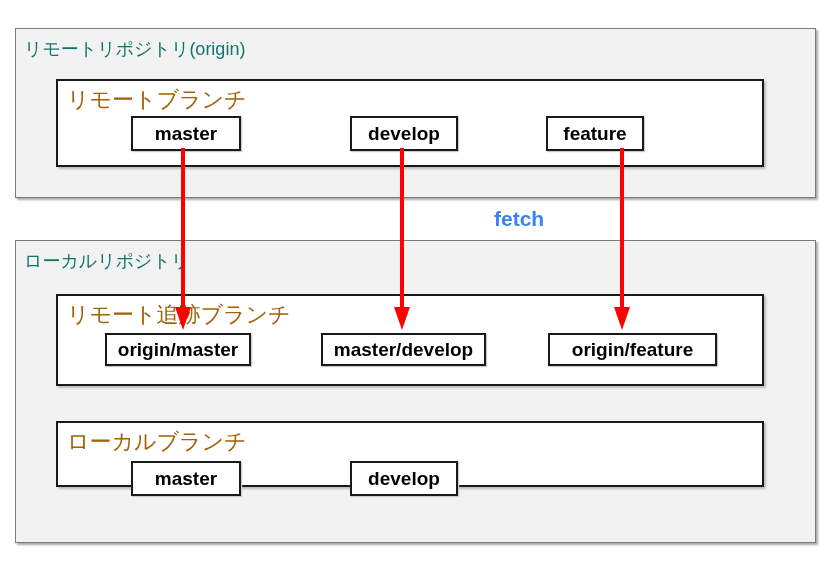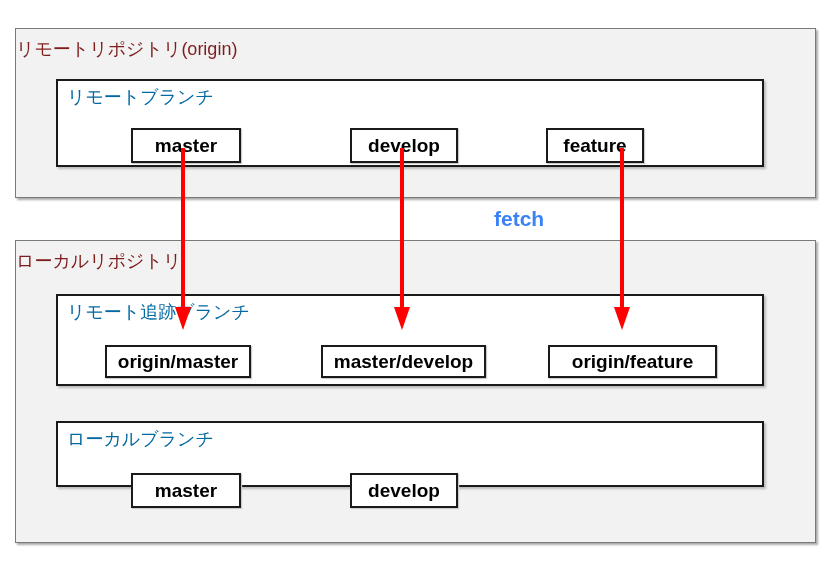--- a/index.html
+++ b/index.html
@@ -17,55 +17,54 @@
   }
   .repo-box {
     position: absolute;
     background: #f2f2f2;
     border: 1px solid #7a7a7a;
     box-shadow: 2px 2px 2px #aaaaaa;
     box-sizing: border-box;
   }
   .repo-label {
     position: absolute;
-    left: 0;
+    left: 8px;
     top: 8px;
     font-size: 18px;
-    color: #7f1d1d;
+    color: #0f766e;
     white-space: nowrap;
   }
   .group-box {
     position: absolute;
     background: #ffffff;
     border: 2px solid #1a1a1a;
     box-shadow: 2px 2px 2px #bbbbbb;
     box-sizing: border-box;
   }
   .group-label {
     position: absolute;
     left: 9px;
     top: 4px;
-    font-size: 18px;
-    color: #0369a1;
+    font-size: 22px;
+    color: #a16207;
     white-space: nowrap;
   }
   .branch-box {
     position: absolute;
     background: #ffffff;
     border: 2px solid #1a1a1a;
     box-shadow: 1px 1px 1px #cccccc;
     box-sizing: border-box;
     display: flex;
     align-items: center;
     justify-content: center;
     font-size: 19px;
     font-weight: bold;
     color: #000000;
     white-space: nowrap;
-    margin-top: 12px;
   }
   
   #remote-repo   { left: 15px;  top: 28px;  width: 801px; height: 170px; }
   #remote-branches-box { left: 40px; top: 50px; width: 708px; height: 88px; }
   #rb-master  { left: 73px;  top: 35px; width: 110px; height: 35px; }
   #rb-develop { left: 292px; top: 35px; width: 108px; height: 35px; }
   #rb-feature { left: 488px; top: 35px; width: 98px; height: 35px; }
   
   #local-repo { left: 15px; top: 240px; width: 801px; height: 303px; }
   #tracking-branches-box { left: 40px; top: 53px; width: 708px; height: 92px; }

